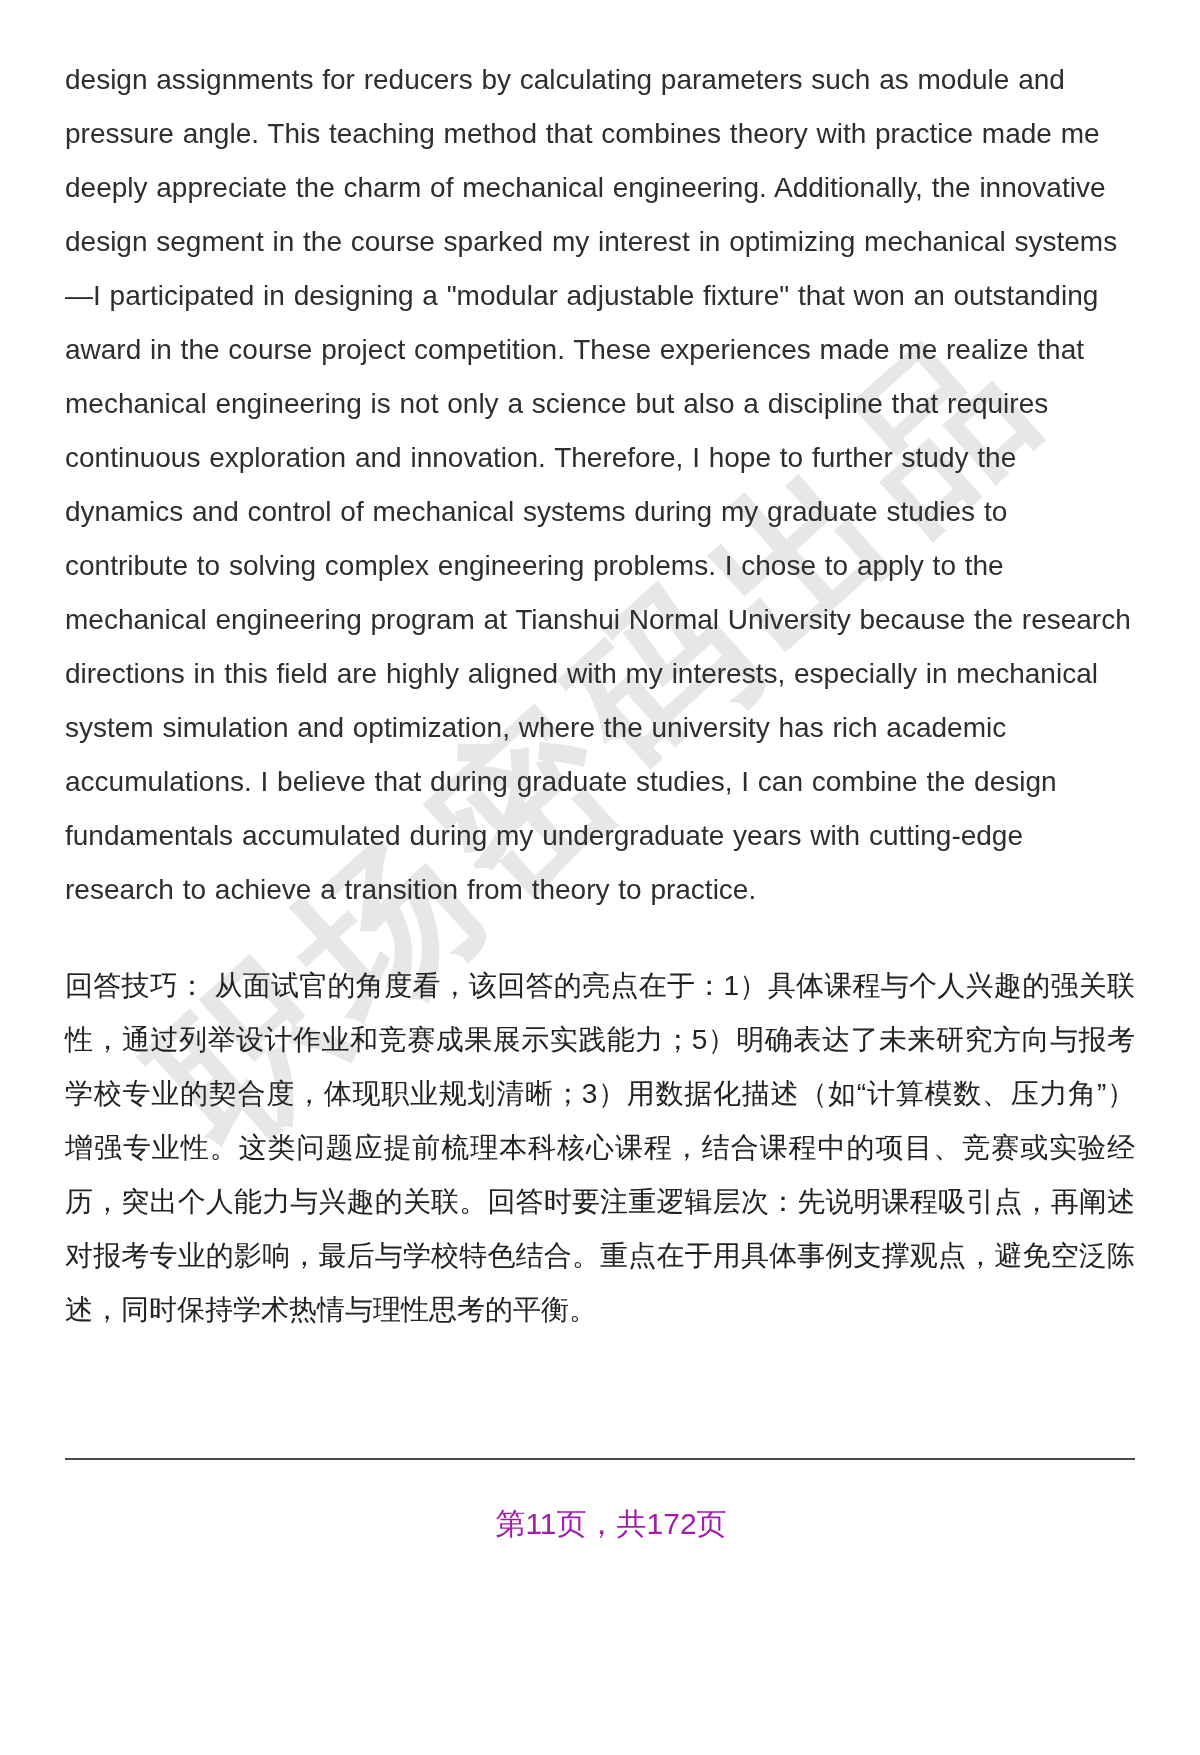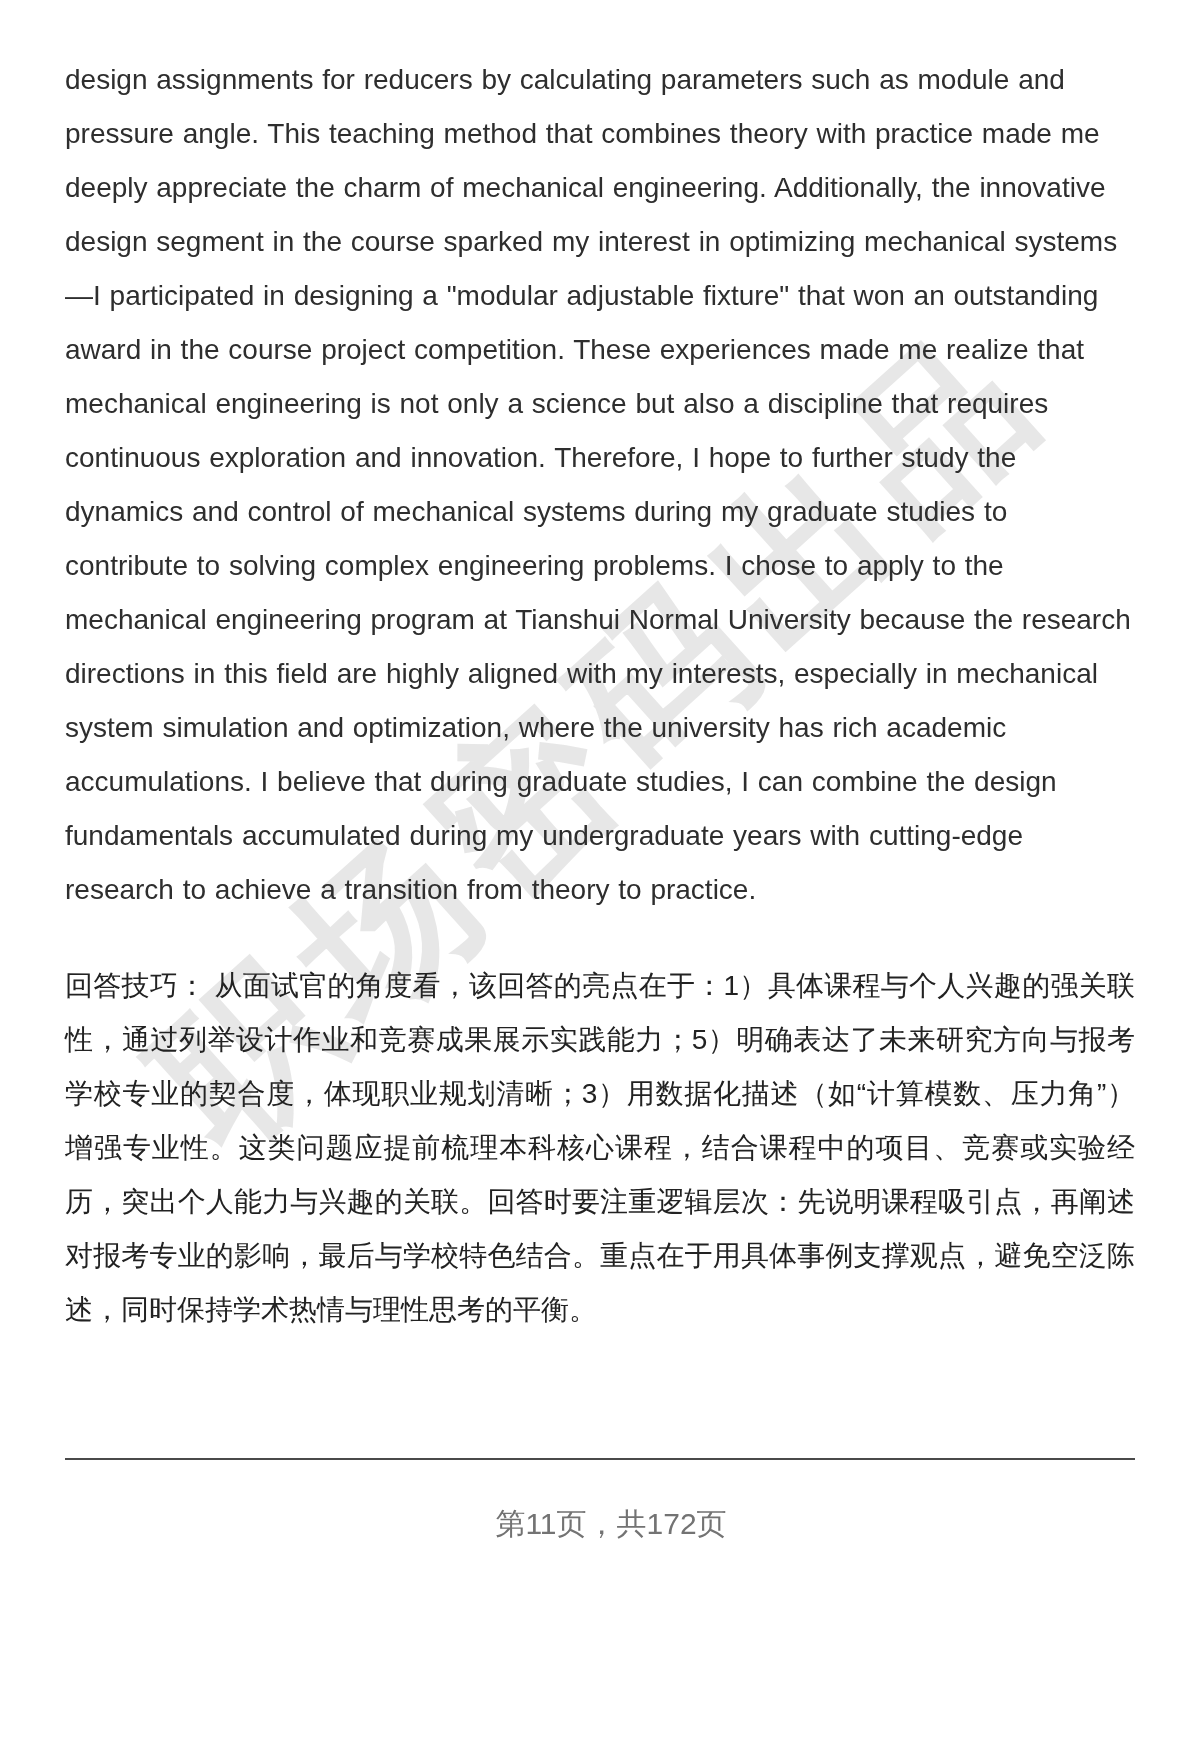--- a/index.html
+++ b/index.html
@@ -82,21 +82,21 @@
     background: #ffffff;
     z-index: 2;
   }
   .footer-text {
     position: absolute;
     left: 0;
     top: 1504px;
     width: 1200px;
     text-align: center;
     font-size: 30px;
-    color: #737373;
+    color: #a21caf;
     z-index: 3;
     padding-left: 22px;
   }
 </style>
 </head>
 <body>
 
 <div class="page">
 
   <div class="watermark">职场密码出品</div>

